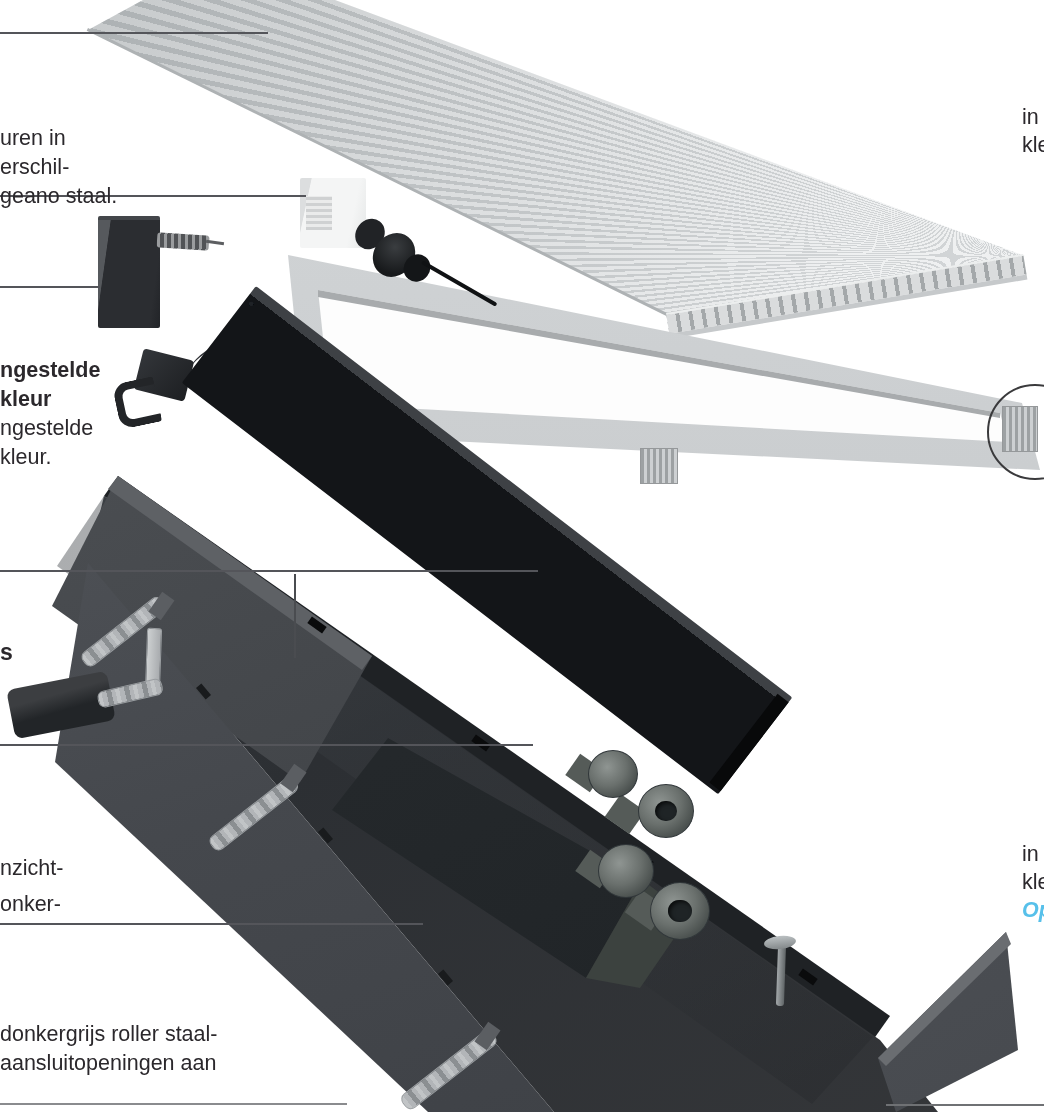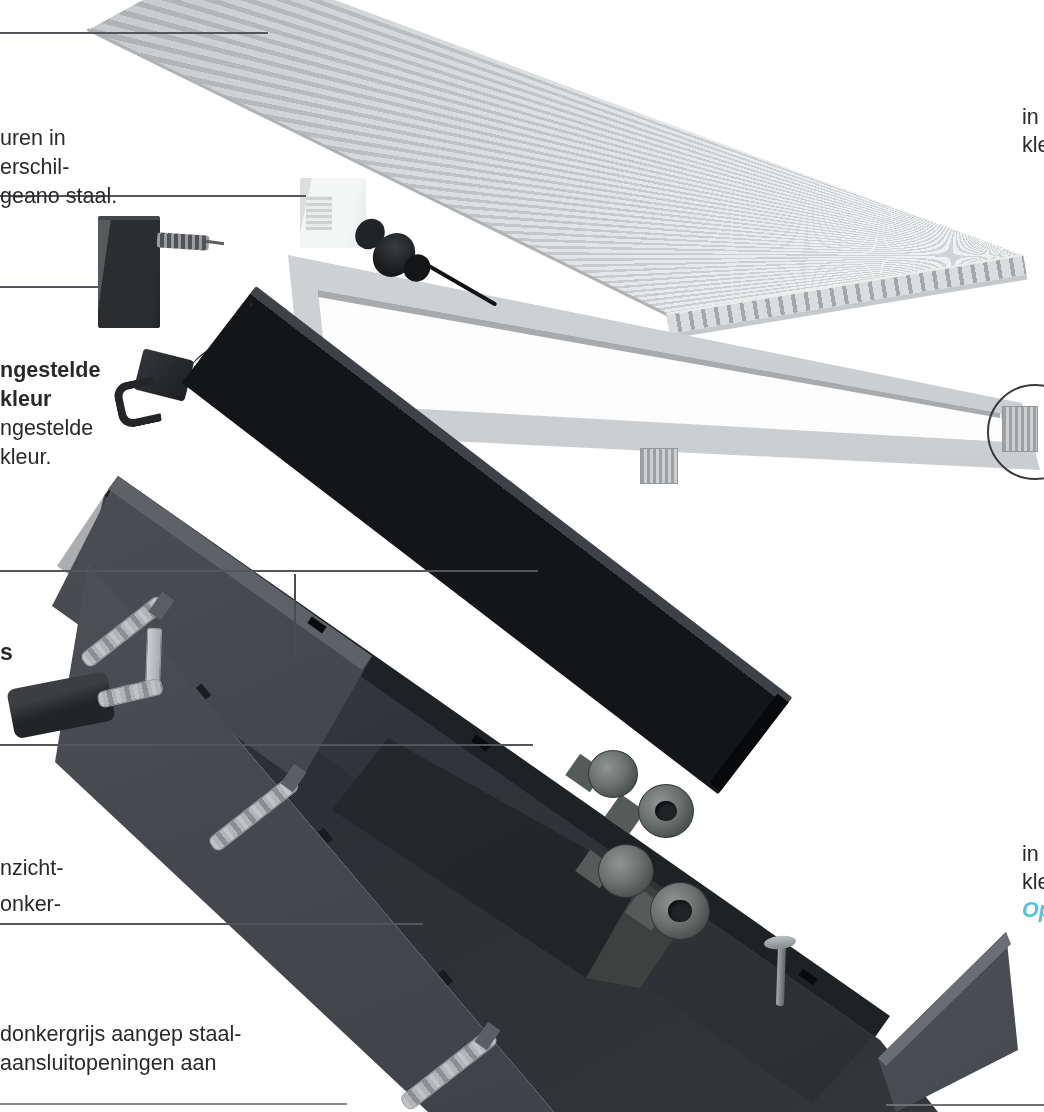--- a/index.html
+++ b/index.html
@@ -271,21 +271,21 @@
     <div>kleur.</div>
   </div>
   <div class="lbl t3">
     <div>s</div>
   </div>
   <div class="lbl t4">
     <div>nzicht-</div>
     <div>onker-</div>
   </div>
   <div class="lbl t5">
-    <div>donkergrijs aangep staal-</div>
+    <div>donkergrijs roller staal-</div>
     <div>aansluitopeningen aan</div>
   </div>
   <div class="lbl r1">
     <div>in geano</div>
     <div>kleur aangep</div>
   </div>
   <div class="lbl r2">
     <div>in geano</div>
     <div>kleur aangep</div>
     <div class="blue-it">Oploss</div>

